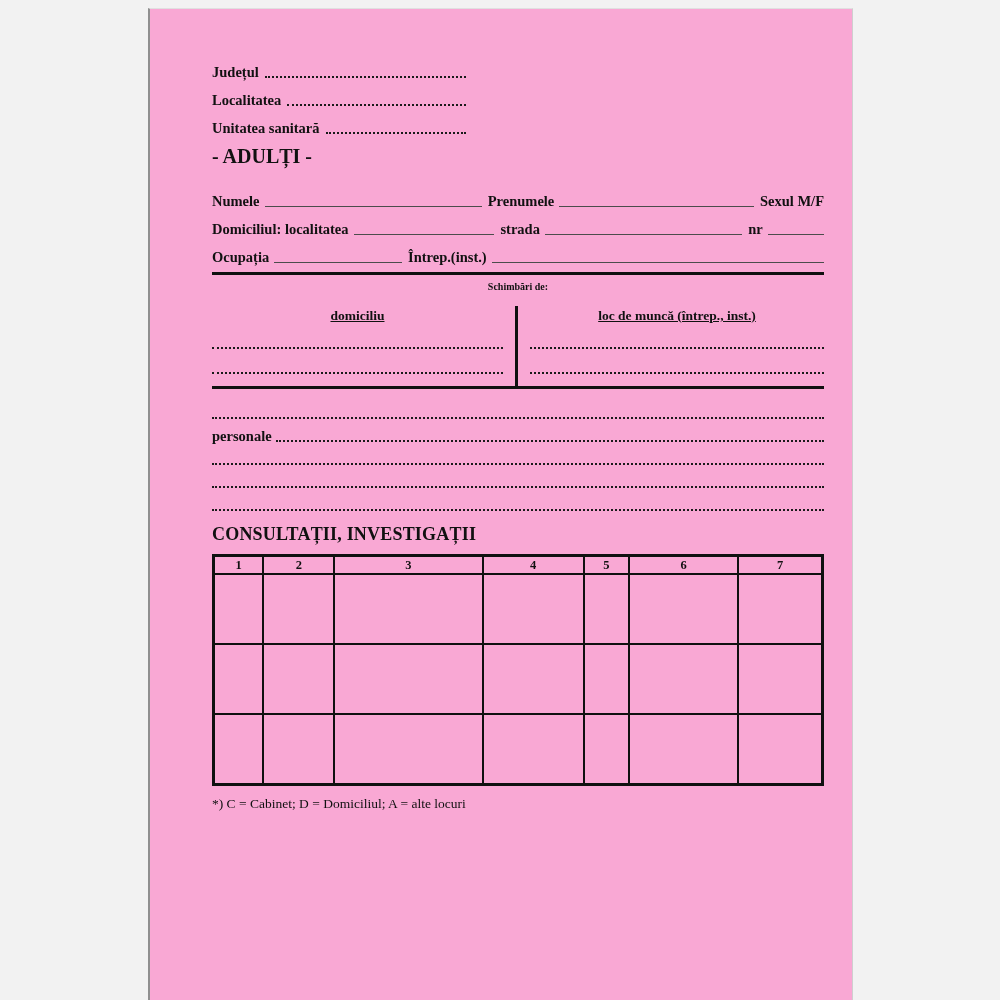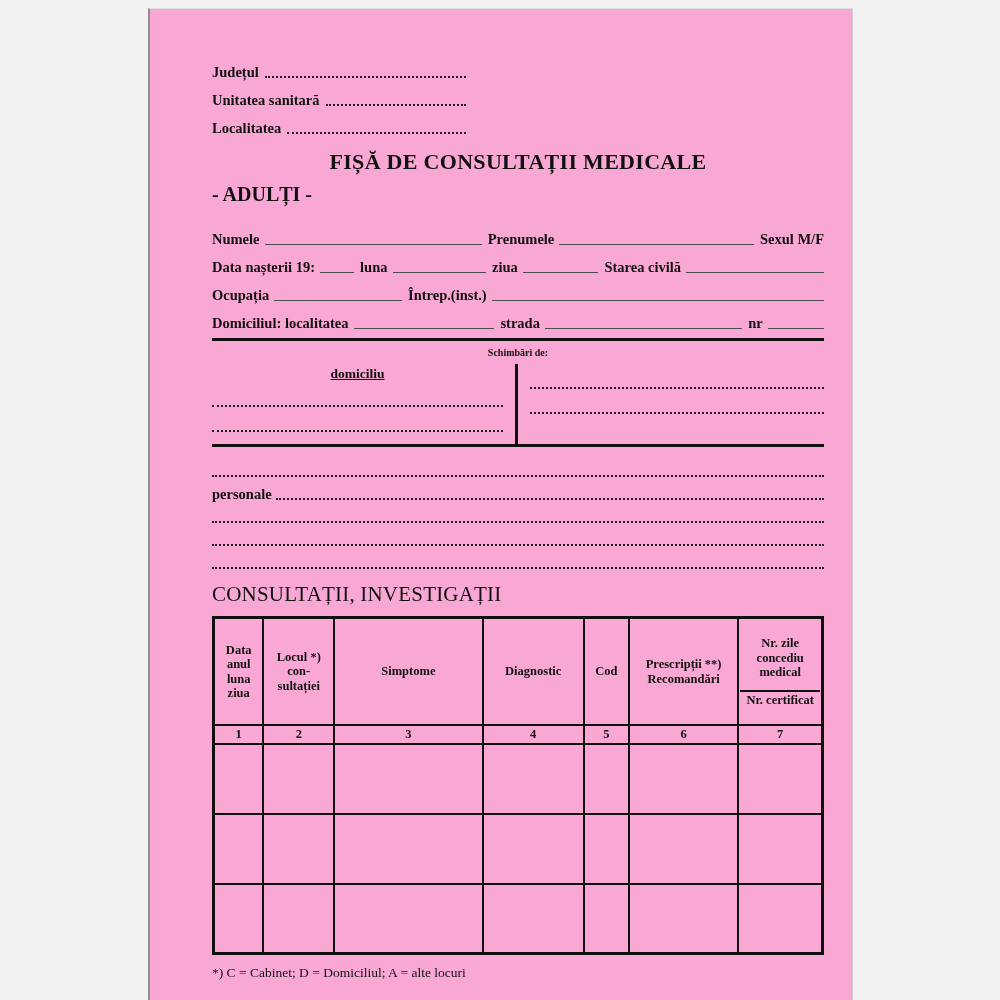--- a/index.html
+++ b/index.html
@@ -49,39 +49,39 @@
   .frow .lbl.after{margin-left:6px;}
   .ul{
     border-bottom:1.5px solid #4c4c4c;margin-bottom:3px;height:1px;
   }
   
   .rule{border-top:3px solid #101010;margin-top:6px;}
   
   .sch-head{
     text-align:center;font-weight:bold;font-size:10px;margin-top:6px;
   }
-  .sch-cols{display:flex;position:relative;margin-top:6px;}
+  .sch-cols{display:flex;position:relative;margin-top:14px;}
   .sch-col{width:50%;box-sizing:border-box;}
   .sch-col.left{padding-right:12px;border-right:3px solid #101010;}
   .sch-col.right{padding-left:12px;}
   .sch-col-title{
     text-align:center;font-weight:bold;font-size:13.5px;
     text-decoration:underline;margin-top:2px;
   }
   .sch-dotline{border-bottom:2.5px dotted #1a1a1a;height:0;margin-top:23px;}
   .sch-spacer{height:12px;}
   
   .ante{margin-top:10px;font-size:14.5px;}
   .ante-row{display:flex;align-items:flex-end;height:23px;white-space:nowrap;}
   .ante-row .b{font-weight:bold;}
   .ante-row .u{text-decoration:underline;}
   .ante-row .lbl{margin-right:4px;}
   .dotfill{flex:1;border-bottom:2px dotted #1a1a1a;margin-bottom:3px;height:1px;}
   
-  .cons-head{font-weight:normal;font-size:21px;margin-top:10px;letter-spacing:.2px;}
+  .cons-head{font-weight:bold;font-size:18px;margin-top:10px;letter-spacing:.2px;}
   table.cons{
     width:100%;border-collapse:collapse;margin-top:9px;
     border:3px solid #101010;table-layout:fixed;
   }
   table.cons td{
     border:2px solid #101010;text-align:center;vertical-align:middle;
     font-weight:bold;font-size:12.5px;line-height:1.15;padding:1px;
     box-sizing:border-box;overflow:hidden;
   }
   td.hdr{white-space:pre-line;height:56px;}
@@ -98,77 +98,67 @@
 
 <div class="page">
   <div class="content">
 
     <div class="toprows">
       <div class="toprow">
         <span class="lbl">Județul</span>
         <span class="dots"></span>
       </div>
       <div class="toprow">
+        <span class="lbl">Localitatea</span>
+        <span class="dots"></span>
+      </div>
+      <div class="toprow">
         <span class="lbl">Unitatea sanitară</span>
         <span class="dots"></span>
       </div>
-      <div class="toprow">
-        <span class="lbl">Localitatea</span>
-        <span class="dots"></span>
-      </div>
-    </div>
-
-    <div class="title">FIȘĂ DE CONSULTAȚII MEDICALE</div>
+    </div>
+
     <div class="subtitle">- ADULȚI -</div>
 
     <div class="fields">
       <div class="frow">
         <span class="lbl">Numele</span>
         <span class="ul" style="flex:212;"></span>
         <span class="lbl after">Prenumele</span>
         <span class="ul" style="flex:190;"></span>
         <span class="lbl after" style="margin-right:0;">Sexul M/F</span>
       </div>
       <div class="frow">
-        <span class="lbl">Data nașterii 19:</span>
-        <span class="ul" style="flex:0 0 34px;"></span>
-        <span class="lbl after">luna</span>
-        <span class="ul" style="flex:105;"></span>
-        <span class="lbl after">ziua</span>
-        <span class="ul" style="flex:85;"></span>
-        <span class="lbl after">Starea civilă</span>
-        <span class="ul" style="flex:155;"></span>
-      </div>
-      <div class="frow">
-        <span class="lbl">Ocupația</span>
-        <span class="ul" style="flex:125;"></span>
-        <span class="lbl after">Întrep.(inst.)</span>
-        <span class="ul" style="flex:325;"></span>
-      </div>
-      <div class="frow">
         <span class="lbl">Domiciliul: localitatea</span>
         <span class="ul" style="flex:150;"></span>
         <span class="lbl after">strada</span>
         <span class="ul" style="flex:210;"></span>
         <span class="lbl after">nr</span>
         <span class="ul" style="flex:60;"></span>
       </div>
+      <div class="frow">
+        <span class="lbl">Ocupația</span>
+        <span class="ul" style="flex:125;"></span>
+        <span class="lbl after">Întrep.(inst.)</span>
+        <span class="ul" style="flex:325;"></span>
+      </div>
     </div>
 
     <div class="rule"></div>
 
     <div class="sch-head">Schimbări de:</div>
     <div class="sch-cols">
       <div class="sch-col left">
         <div class="sch-col-title">domiciliu</div>
         <div class="sch-dotline"></div>
         <div class="sch-dotline"></div>
         <div class="sch-spacer"></div>
       </div>
       <div class="sch-col right">
+        <div class="sch-col-title">loc de muncă (întrep., inst.)</div>
         <div class="sch-dotline"></div>
         <div class="sch-dotline"></div>
         <div class="sch-spacer"></div>
       </div>
     </div>
     <div class="rule" style="margin-top:0;"></div>
 
     <div class="ante">
       <div class="ante-row">
         <span class="dotfill"></span>
@@ -195,40 +185,20 @@
         <col style="width:8.2%">
           <col style="width:11.6%">
           <col style="width:24.4%">
         <col style="width:16.6%">
           <col style="width:7.4%">
           <col style="width:18.0%">
         <col style="width:13.8%">
       </colgroup>
       <tbody>
         <tr>
-          <td class="hdr">Data
-anul
-luna
-ziua</td>
-          <td class="hdr">Locul *)
-con-
-sultației</td>
-          <td class="hdr">Simptome</td>
-          <td class="hdr">Diagnostic</td>
-          <td class="hdr">Cod</td>
-          <td class="hdr">Prescripții **)
-Recomandări</td>
-          <td class="hdr hdr7">
-            <div class="hdr7-top">Nr. zile
-concediu
-medical</div>
-            <div class="hdr7-bot">Nr. certificat</div>
-          </td>
-        </tr>
-        <tr>
           <td class="num">1</td>
           <td class="num">2</td>
           <td class="num">3</td>
           <td class="num">4</td>
           <td class="num">5</td>
           <td class="num">6</td>
           <td class="num">7</td>
         </tr>
         <tr>
           <td class="cell"></td>

